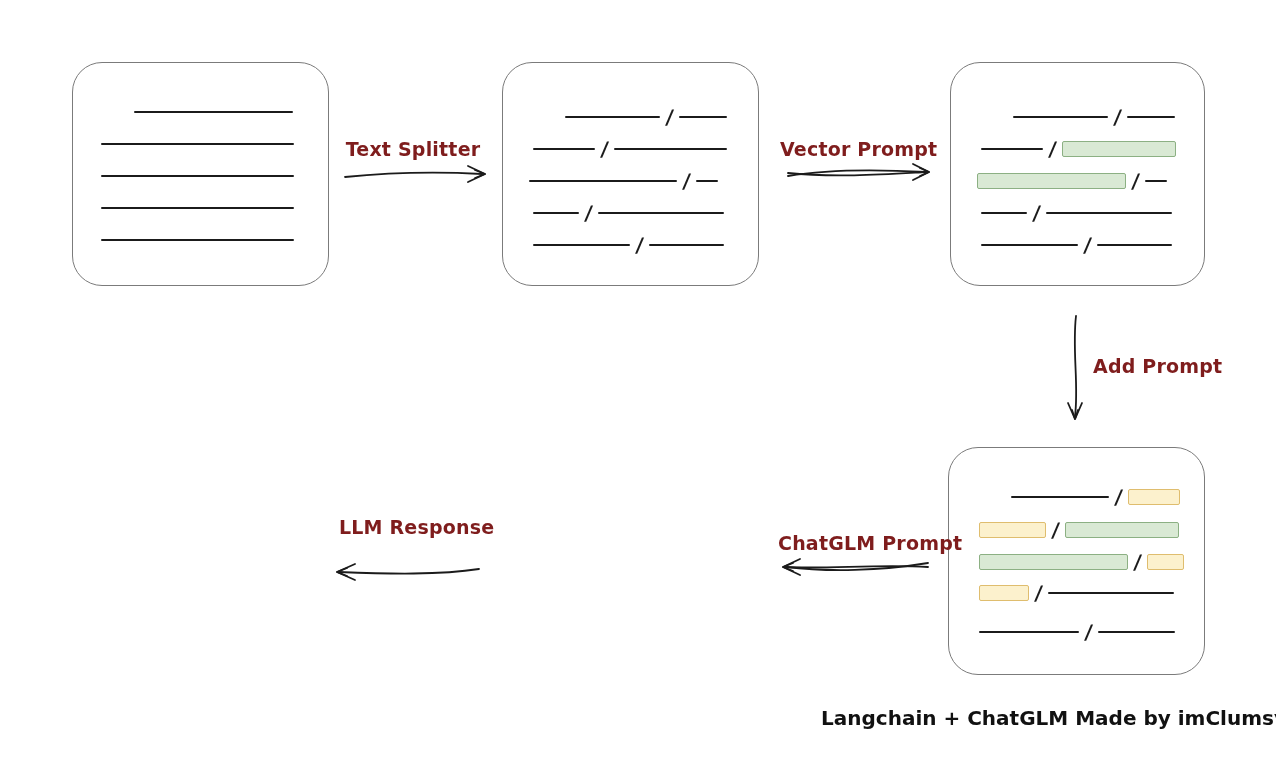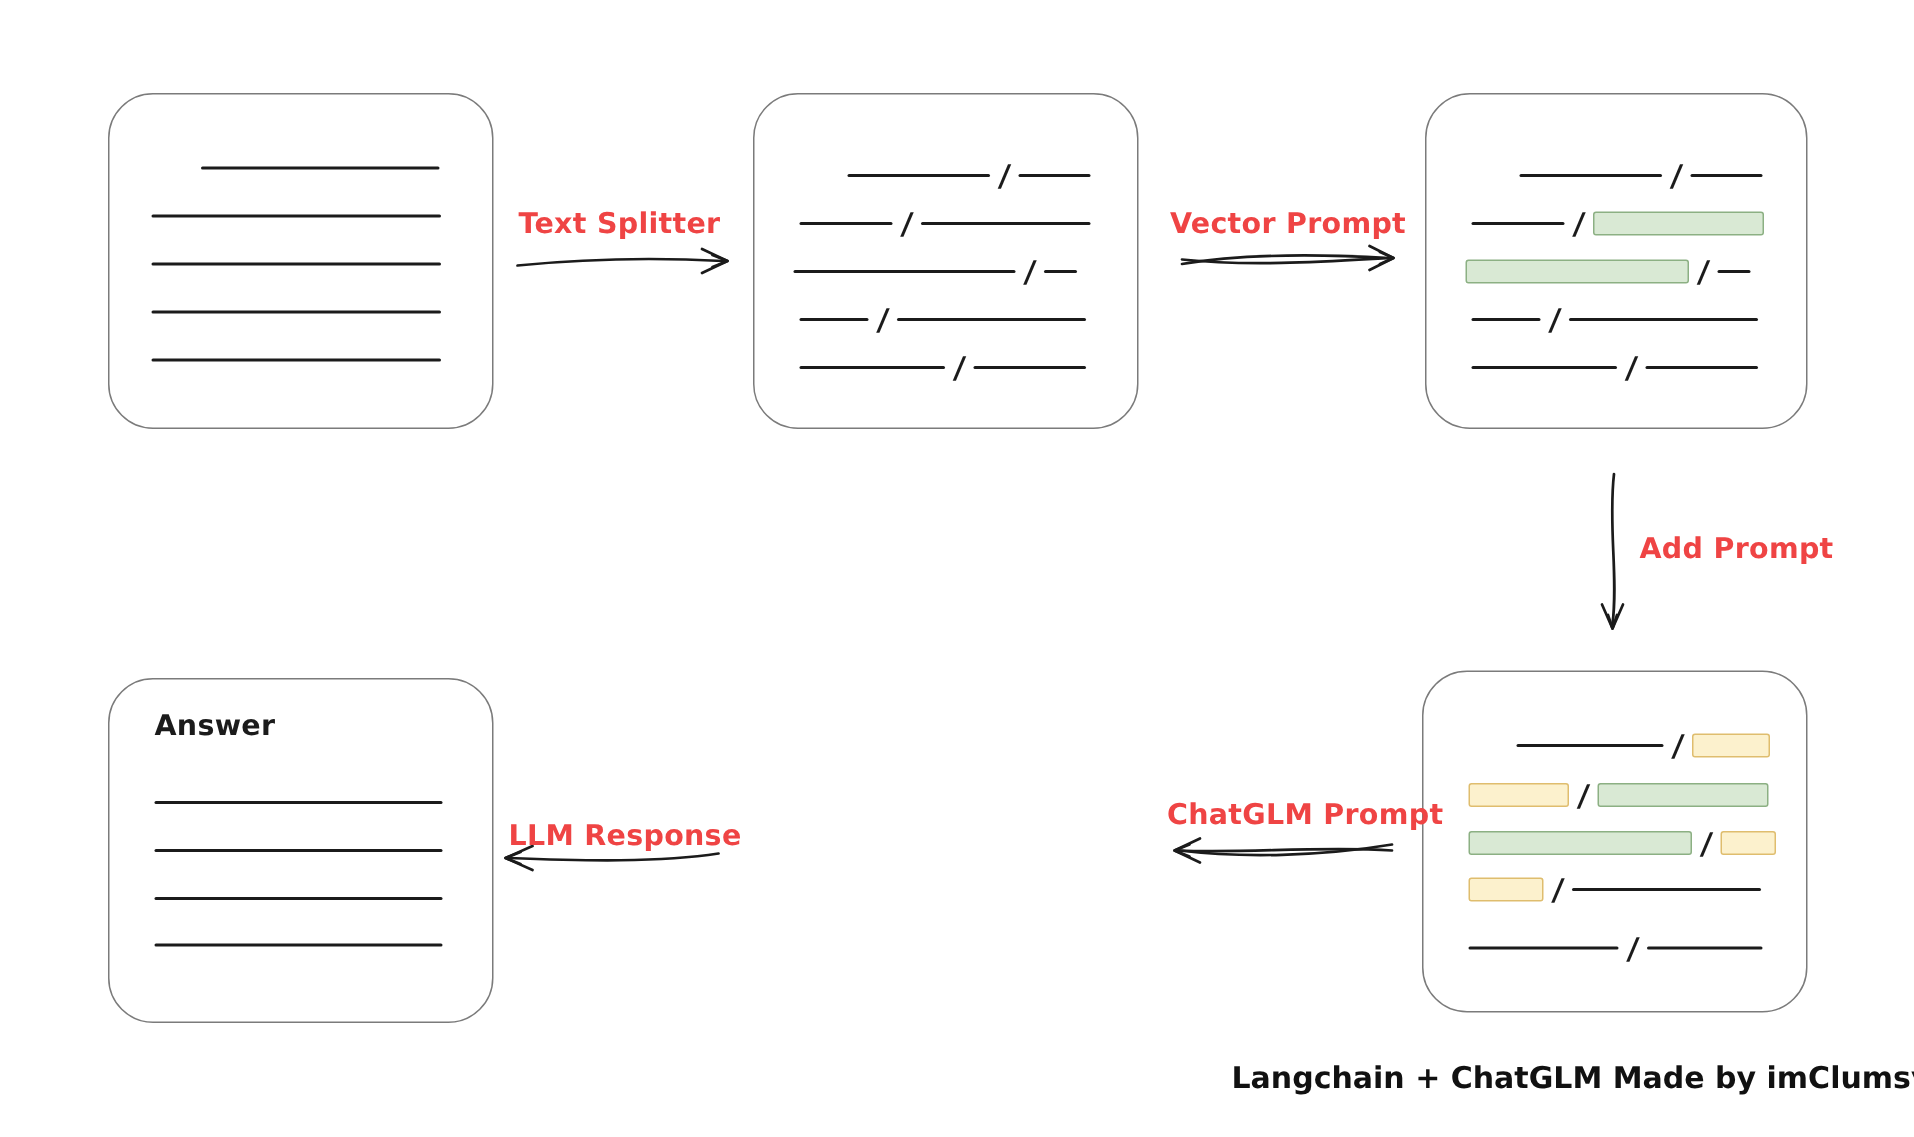--- a/index.html
+++ b/index.html
@@ -16,21 +16,21 @@
   .chunk-row { position:absolute; display:flex; align-items:center; height:21px; }
   .seg-line { height:2px; background:#1b1b1b; border-radius:2px; flex:0 0 auto; }
   .seg-rect { height:14px; border:1.6px solid; border-radius:2px; flex:0 0 auto; }
   .seg-rect.green  { background:var(--green-fill);  border-color:var(--green-border); }
   .seg-rect.yellow { background:var(--yellow-fill); border-color:var(--yellow-border); }
   .slash {
     font:600 20px "DejaVu Sans", sans-serif; color:#1b1b1b;
     margin:0 6px; line-height:1; transform:skewX(-6deg); flex:0 0 auto;
   }
   .label {
-    position:absolute; font:700 19px "DejaVu Sans", sans-serif; color:#ef4444;
+    position:absolute; font:700 19px "DejaVu Sans", sans-serif; color:#7f1d1d;
     white-space:nowrap; z-index:3; letter-spacing:0.2px;
   }
   .label.centered { text-align:center; }
   .box-title {
     position:absolute; font:700 19px "DejaVu Sans", sans-serif; color:#1b1b1b;
     white-space:nowrap; letter-spacing:0.2px;
   }
   .bar {
     position:absolute; left:30px; width:196px; height:14px;
     border:1.6px solid; border-radius:2px;
@@ -177,31 +177,22 @@
         </div>
         <div class="chunk-row" style="top: 173px; left: 30px;">
           <div class="seg-line" style="width: 100px;"></div>
           <span class="slash">/</span>
           <div class="seg-line" style="width: 77px;"></div>
         </div>
       </div>
   </div>
 
 
-  <div class="box" style="left:72px; top:452px; width:255px; height:228px;">
-    <div class="box-title" style="left:30px; top:20px;">Answer</div>
-    <div>
-        <div class="hline" style="top: 81px; left: 30px; width: 192px;"></div>
-        <div class="hline" style="top: 113px; left: 30px; width: 192px;"></div>
-        <div class="hline" style="top: 145px; left: 30px; width: 192px;"></div>
-        <div class="hline" style="top: 176px; left: 30px; width: 192px;"></div>
-      </div>
-  </div>
 
   <div class="label centered" style="left:337px; top:138px; width:152px;">Text Splitter</div>
   <div class="label centered" style="left:780px; top:138px; width:152px;">Vector Prompt</div>
   <div class="label" style="left:1093px; top:355px;">Add Prompt</div>
   <div class="label" style="left:778px; top:532px;">ChatGLM Prompt</div>
-  <div class="label" style="left:339px; top:546px;">LLM Response</div>
+  <div class="label" style="left:339px; top:516px;">LLM Response</div>
 
   <div class="caption">Langchain + ChatGLM Made by imClumsyPanda</div>
 
 </div>
 
 </body></html>

